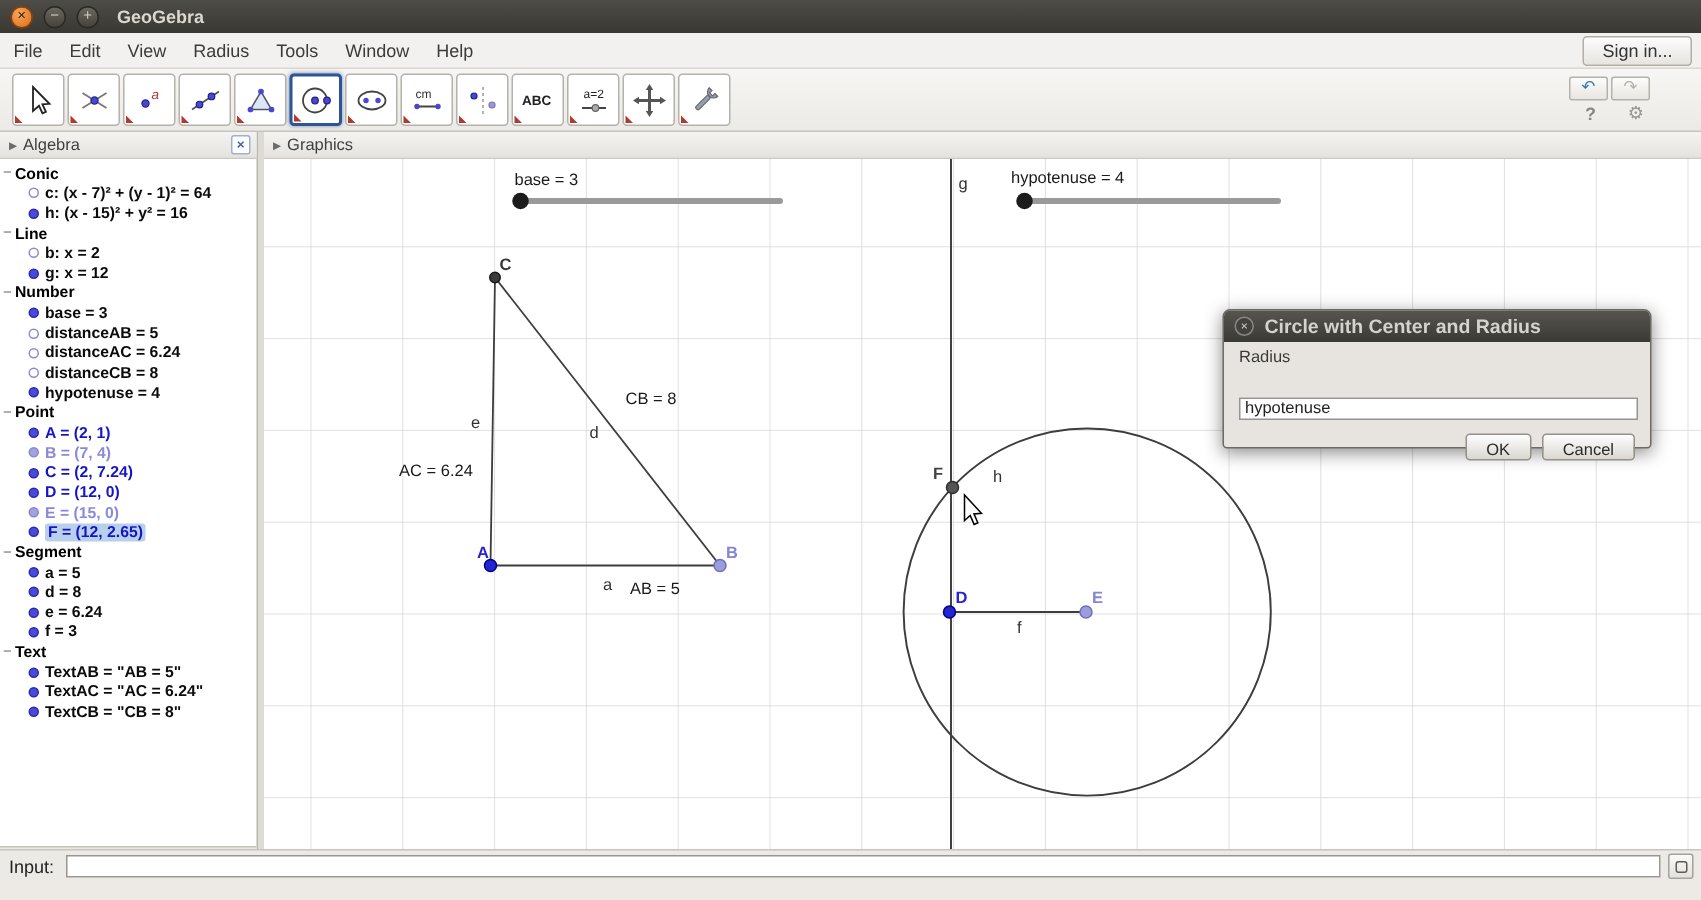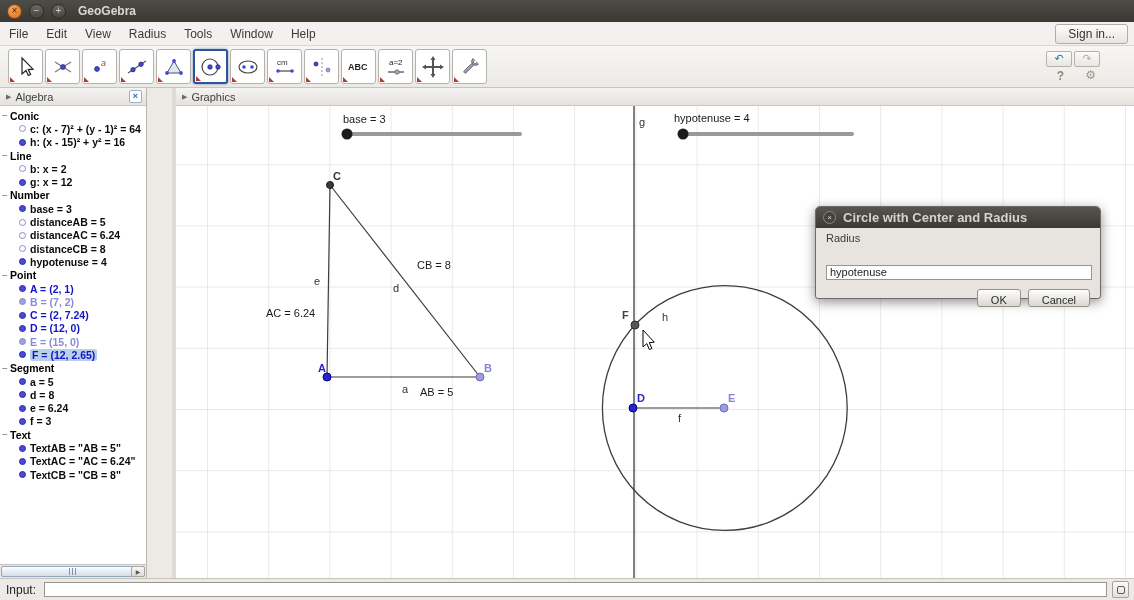--- a/index.html
+++ b/index.html
@@ -47,21 +47,21 @@
   .tb-gear { position:absolute; right:38px; top:22px; font-size:12px; color:#9b968f; }
 
   
   .panel-header { height:18px; background:linear-gradient(#f5f4f2,#e5e2de);
     border-bottom:1px solid #ccc8c2; display:flex; align-items:center; font-size:11px; color:#3f3f3f; }
   .collapse-arrow { font-size:7px; color:#6b6b6b; margin:0 4px 0 6px; }
   .panel-close { margin-left:auto; margin-right:4px; width:13px; height:13px; border:1px solid #9db1cd;
     background:#fff; border-radius:2px; color:#3d62b5; font-size:9px; font-weight:bold;
     line-height:11px; text-align:center; }
 
-  .algebra { position:absolute; left:0; top:88px; width:147px; height:490px;
+  .algebra { position:absolute; left:0; top:88px; width:172px; height:490px;
     background:#fff; border-right:1px solid #b9b5af; }
   .alg-tree { position:absolute; left:0; top:18px; right:0; bottom:14px; overflow:hidden; padding-top:3px; }
   .arow { display:flex; align-items:center; height:13.3px; white-space:nowrap;
     font-size:10.5px; font-weight:bold; color:#000; }
   .arow .expander { width:10px; text-align:center; color:#6f6f6f; font-weight:normal; font-size:10px; }
   .arow.item { padding-left:19px; }
   .dot { width:7px; height:7px; border-radius:50%; margin-right:4px; flex:0 0 auto; }
   .dot.filled { background:#4a4ad6; border:1px solid #2a2ab0; }
   .dot.hollow { background:#fff;     border:1px solid #8a8ad0; }
   .dot.light  { background:#a2a2e0; border:1px solid #8787cc; }
@@ -97,21 +97,21 @@
   .dlg-title { font-size:13px; font-weight:bold; color:#d6d3cd; }
   .dlg-body { padding:4px 10px 0 10px; }
   .dlg-label { font-size:11px; color:#3a3a3a; margin-bottom:18px; }
   .dlg-input { width:266px; height:15px; border:1px solid #979390; background:#fff;
     font-size:11px; font-family:inherit; padding:0 3px; color:#222; }
   .dlg-buttons { display:flex; justify-content:flex-end; gap:7px; margin-top:9px; }
   .dlg-btn { font-size:11px; font-family:inherit; color:#2b2b2b; height:18px; padding:4px 13px;
     background:linear-gradient(#fefefe,#dad7d2); border:1px solid #969087; border-radius:3px; }
 
   
-  .inputbar { position:absolute; left:0; bottom:0; width:100%; height:22px; background:#eceae7;
+  .inputbar { position:absolute; left:0; bottom:12px; width:100%; height:22px; background:#eceae7;
     border-top:1px solid #c8c4be; display:flex; align-items:center; }
   .inputbar .lbl { font-size:12px; color:#222; margin:0 8px 0 6px; }
   .cmd-input { flex:1; height:15px; border:1px solid #9a968f; background:#fff;
     font-size:11px; font-family:inherit; padding:0 3px; }
   .input-help-btn { width:17px; height:17px; margin:0 5px; border:1px solid #a6a29b; border-radius:2px;
     background:linear-gradient(#fbfaf9,#e4e1dd); display:flex; align-items:center; justify-content:center; }
   .input-help-glyph { width:8px; height:8px; border:1px solid #5f5b55; border-radius:2px; }
 
   svg text { font-family:"Liberation Sans","DejaVu Sans",sans-serif; }
 </style>
@@ -315,21 +315,21 @@
       <div class="arow group">
         <span class="expander">−</span>
         <span>Point</span>
       </div>
       <div class="arow item">
         <span class="dot filled"></span>
         <span class="t-blue">A = (2, 1)</span>
       </div>
       <div class="arow item">
         <span class="dot light"></span>
-        <span class="t-light">B = (7, 2)</span>
+        <span class="t-light">B = (7, 4)</span>
       </div>
       <div class="arow item">
         <span class="dot filled"></span>
         <span class="t-blue">C = (2, 7.24)</span>
       </div>
       <div class="arow item">
         <span class="dot filled"></span>
         <span class="t-blue">D = (12, 0)</span>
       </div>
       <div class="arow item">

